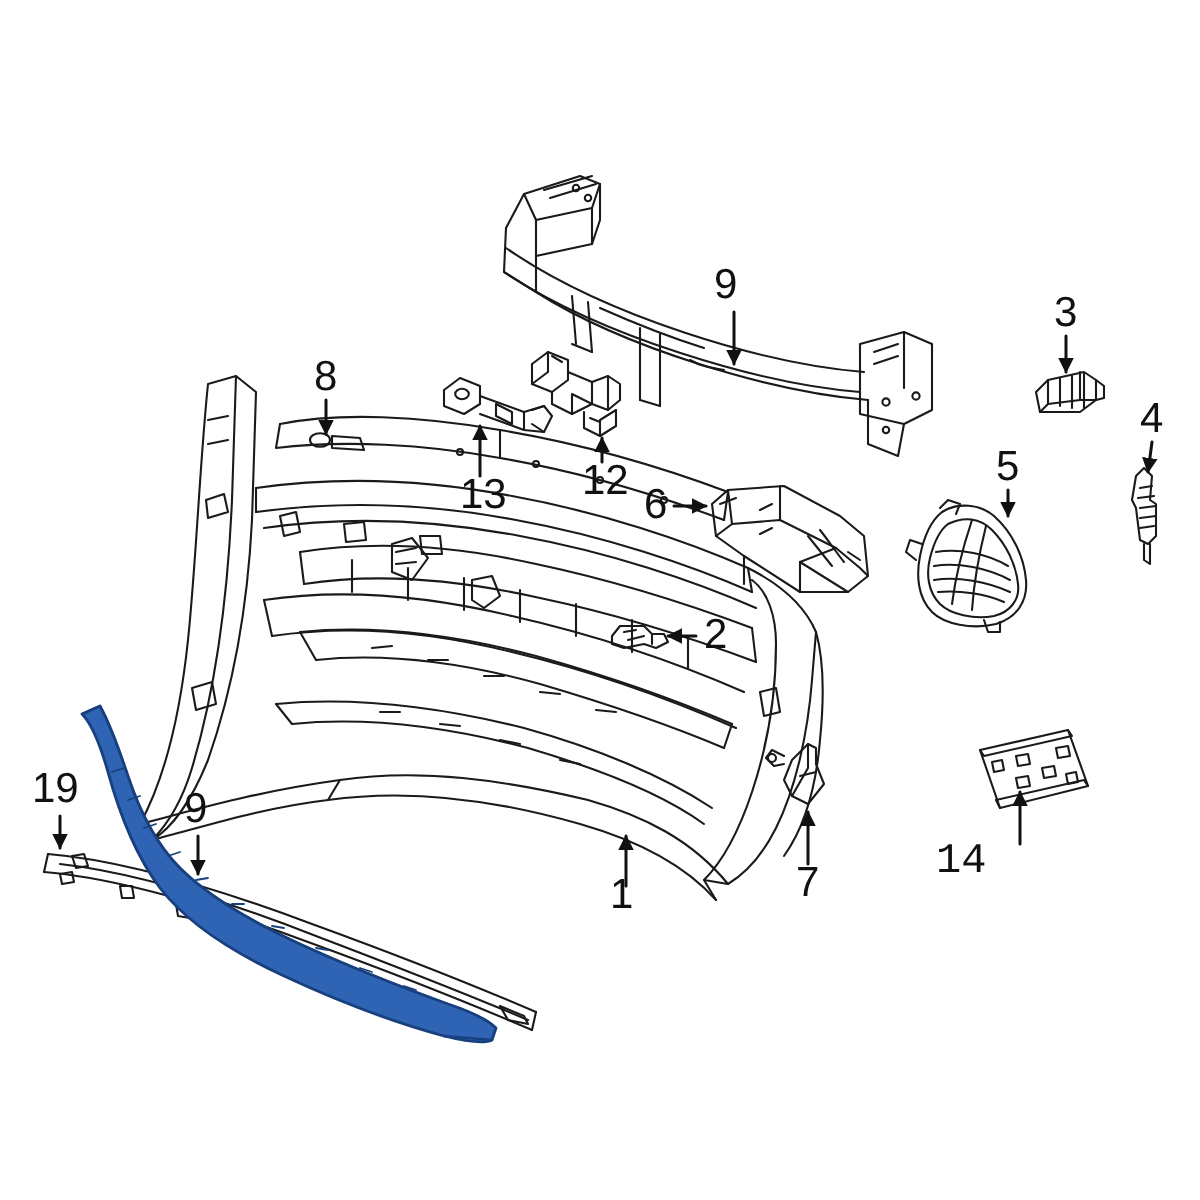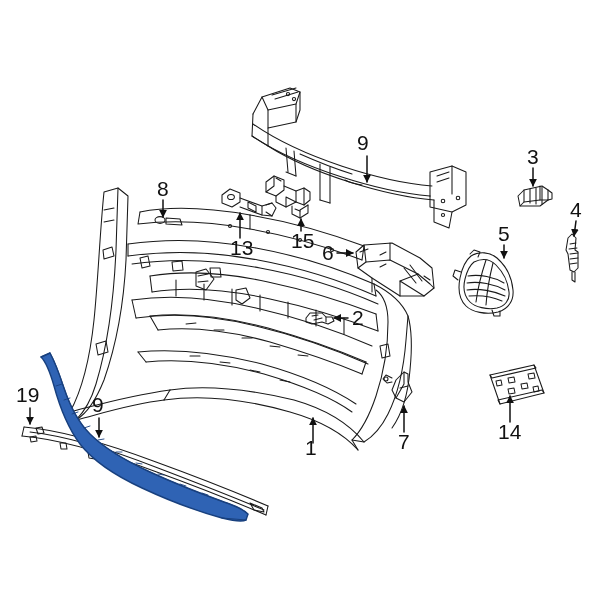--- a/index.html
+++ b/index.html
@@ -304,17 +304,17 @@
   <div class="callout" style="left:352px;top:307px;">2</div>
   <div class="callout" style="left:527px;top:146px;">3</div>
   <div class="callout" style="left:570px;top:199px;">4</div>
   <div class="callout" style="left:498px;top:223px;">5</div>
   <div class="callout" style="left:322px;top:242px;">6</div>
   <div class="callout" style="left:398px;top:431px;">7</div>
   <div class="callout" style="left:157px;top:178px;">8</div>
   <div class="callout" style="left:92px;top:394px;">9</div>
   <div class="callout" style="left:16px;top:384px;">19</div>
   <div class="callout" style="left:357px;top:132px;">9</div>
-  <div class="callout" style="left:291px;top:230px;">15</div>
+  <div class="callout" style="left:291px;top:230px;">12</div>
   <div class="callout" style="left:230px;top:237px;">13</div>
-  <div class="callout" style="left:498px;top:421px;">14</div>
+  <div class="callout" style="left:468px;top:421px;font-family:Liberation Mono, monospace;">14</div>
 
 </div>
 
 </body></html>

